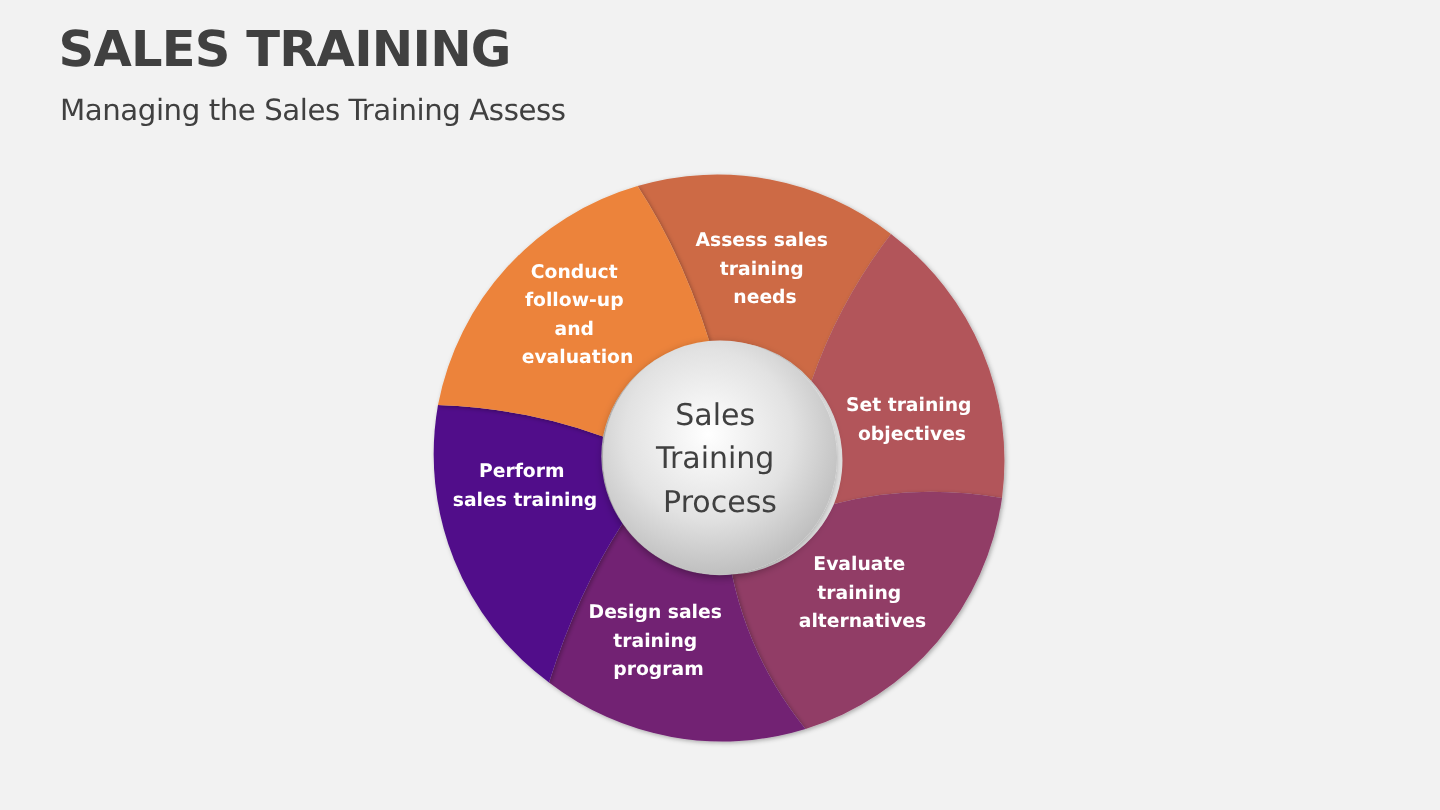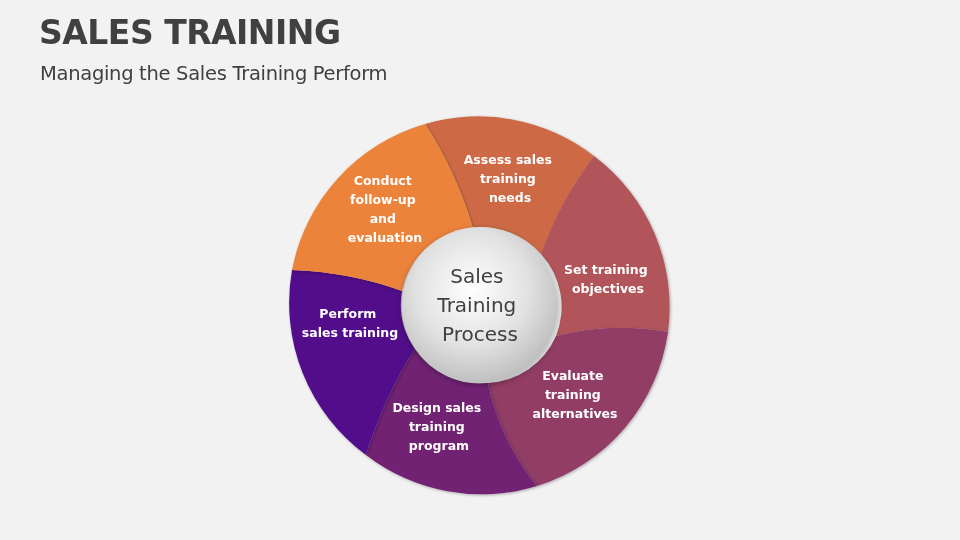--- a/index.html
+++ b/index.html
@@ -7,21 +7,21 @@
   .title { position:absolute; left:39px; top:13px; font-size:33px; font-weight:bold; color:#404040; font-family:"DejaVu Sans", sans-serif; letter-spacing:-0.5px; }
   .subtitle { position:absolute; left:40px; top:62px; font-size:19.5px; color:#404040; font-family:"DejaVu Sans", sans-serif; letter-spacing:-0.3px; }
   svg.diagram { position:absolute; left:0; top:0; }
   .seg-label { font-family:"DejaVu Sans", sans-serif; font-size:12.5px; font-weight:bold; fill:#FFFFFF; text-anchor:middle; }
   .center-label { font-family:"DejaVu Sans", sans-serif; font-size:20px; fill:#404040; text-anchor:middle; }
 </style>
 </head>
 <body>
 
 <div class="title">SALES TRAINING</div>
-<div class="subtitle">Managing the Sales Training Perform</div>
+<div class="subtitle">Managing the Sales Training Assess</div>
 
 <svg class="diagram" width="960" height="540" viewBox="0 0 960 540">
   <defs>
     <radialGradient id="centerGrad" cx="45%" cy="40%" r="65%">
       <stop offset="0%" stop-color="#FFFFFF"></stop>
       <stop offset="55%" stop-color="#E2E2E2"></stop>
       <stop offset="100%" stop-color="#B8B8B8"></stop>
     </radialGradient>
     <filter id="shadow" x="-20%" y="-20%" width="140%" height="140%">
       <feDropShadow dx="0" dy="2" stdDeviation="3" flood-color="#000" flood-opacity="0.35"></feDropShadow>

